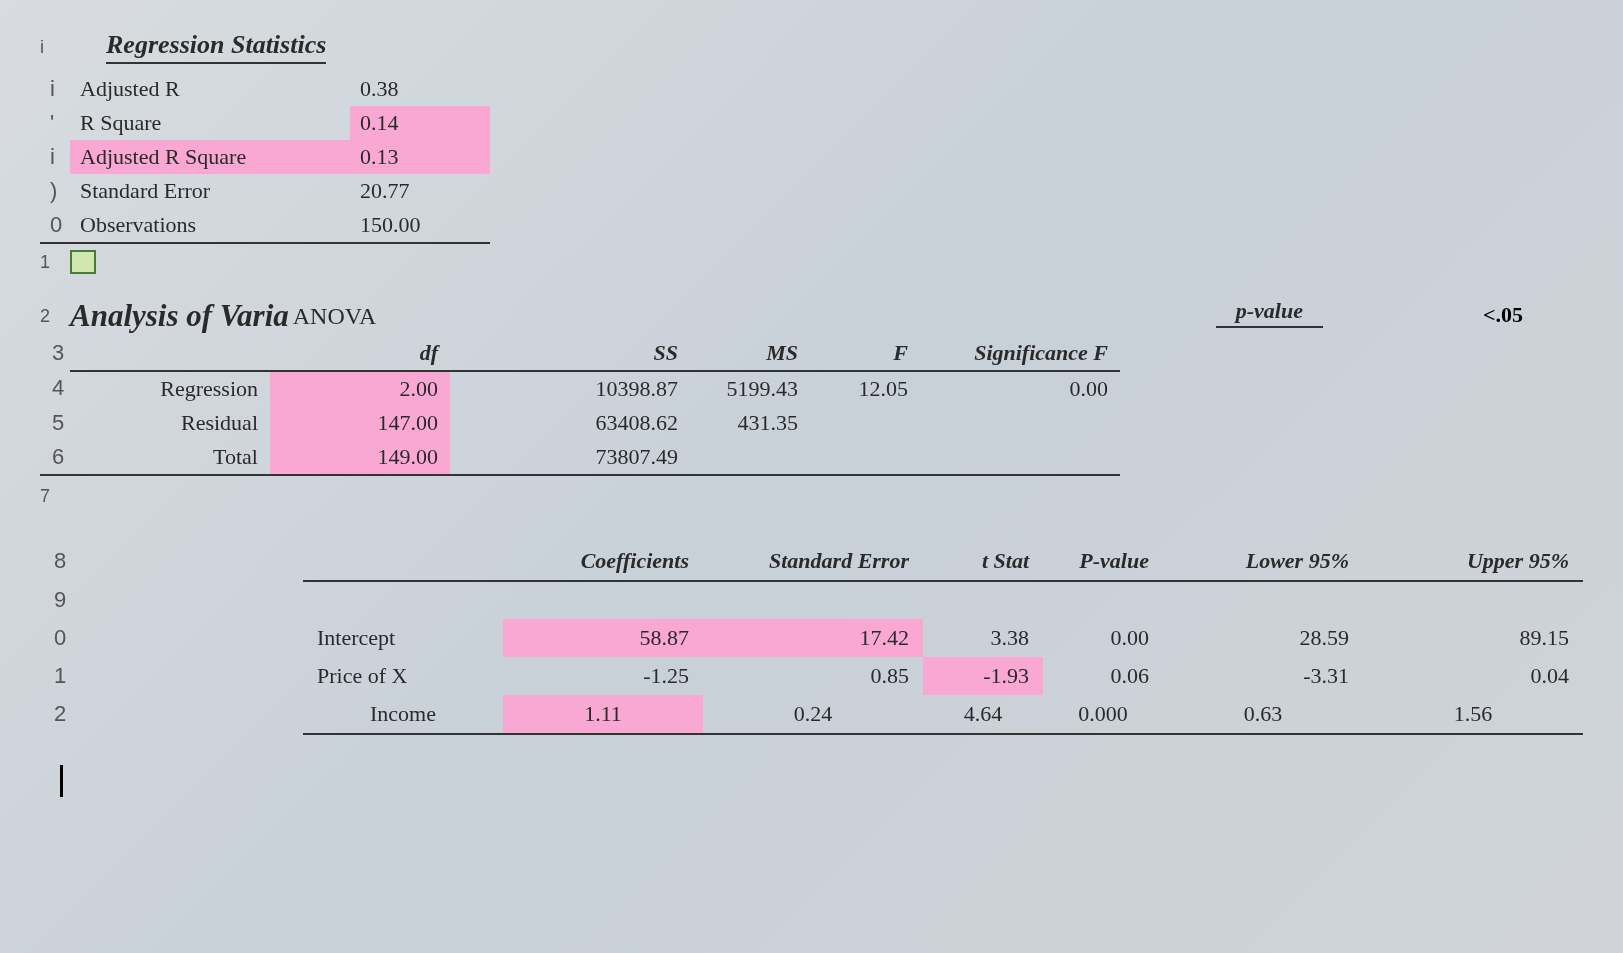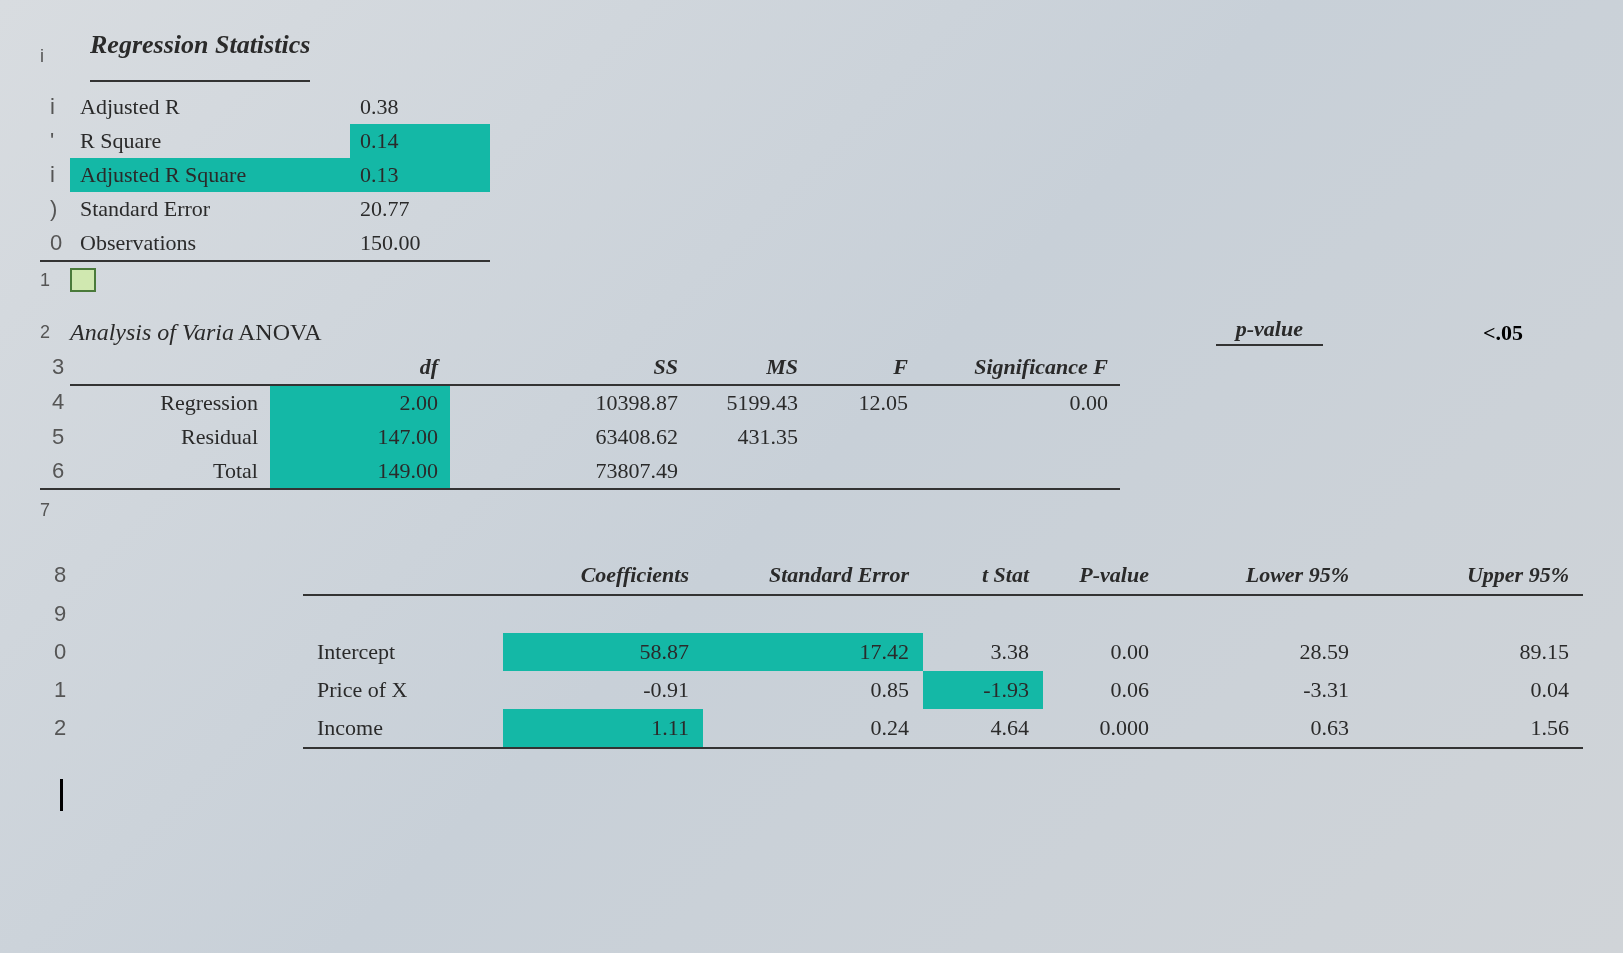--- a/index.html
+++ b/index.html
@@ -25,52 +25,52 @@
       font-family: Arial, sans-serif;
       font-size: 18px;
       vertical-align: middle;
     }
     .section-title {
       font-style: italic;
       font-weight: bold;
       font-size: 26px;
       border-bottom: 2px solid #333;
       display: inline-block;
-      padding-bottom: 20px;
-      margin-left: 20px;
+      padding-bottom: 2px;
+      margin-left: 36px;
     }
     .stats-table {
       margin-top: 8px;
       margin-left: 0px;
       border-collapse: collapse;
     }
     .stats-table td {
       padding: 4px 10px;
       font-size: 22px;
     }
     .stats-table .label-cell {
       width: 280px;
     }
     .stats-table .value-cell {
       text-align: left;
       width: 140px;
     }
     .highlight {
-      background-color: #14b8a6;
+      background-color: #f9a8d4;
     }
     .stats-bottom-border {
       border-bottom: 2px solid #333;
     }
     .anova-header {
       margin-top: 20px;
     }
     .anova-title {
       font-style: italic;
-      font-weight: normal;
-      font-size: 24px;
+      font-weight: bold;
+      font-size: 31px;
       display: inline-block;
     }
     .anova-text {
       font-size: 24px;
       display: inline-block;
       margin-left: 4px;
     }
     .anova-table {
       border-collapse: collapse;
       margin-top: 2px;
@@ -117,20 +117,21 @@
       font-size: 22px;
       text-align: right;
       padding: 6px 14px;
     }
     .coef-table .label-col {
       text-align: left;
       width: 200px;
     }
     .coef-table .last-row td {
       border-bottom: 2px solid #333;
+      text-align: center;
     }
     .c-coef { width: 200px; }
     .c-se { width: 220px; }
     .c-tstat { width: 120px; }
     .c-pval { width: 120px; }
     .c-low { width: 200px; }
     .c-up { width: 220px; }
     .pvalue-header {
       font-style: italic;
       font-weight: bold;
@@ -313,21 +314,21 @@
       <td class="c-coef highlight">58.87</td>
       <td class="c-se highlight">17.42</td>
       <td class="c-tstat">3.38</td>
       <td class="c-pval">0.00</td>
       <td class="c-low">28.59</td>
       <td class="c-up">89.15</td>
     </tr>
     <tr>
       <td class="row-num" style="text-align:left;">1</td>
       <td class="label-col">Price of X</td>
-      <td class="c-coef">-0.91</td>
+      <td class="c-coef">-1.25</td>
       <td class="c-se">0.85</td>
       <td class="c-tstat highlight">-1.93</td>
       <td class="c-pval">0.06</td>
       <td class="c-low">-3.31</td>
       <td class="c-up">0.04</td>
     </tr>
     <tr class="last-row">
       <td class="row-num" style="text-align:left;border:none;">2</td>
       <td class="label-col">Income</td>
       <td class="c-coef highlight">1.11</td>

